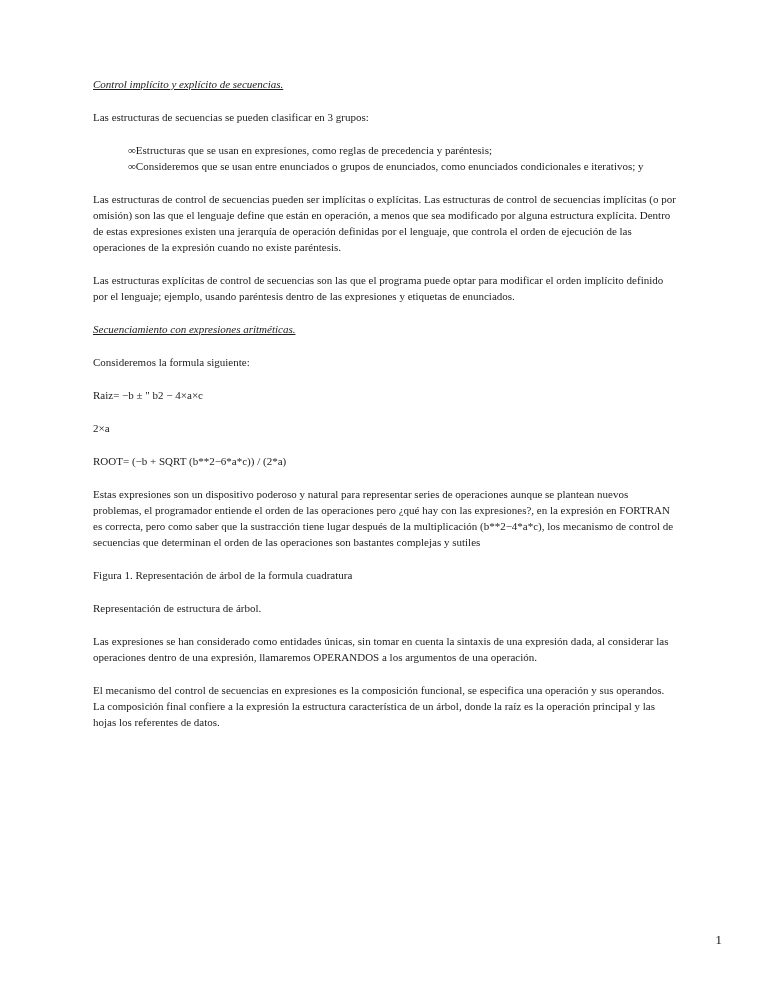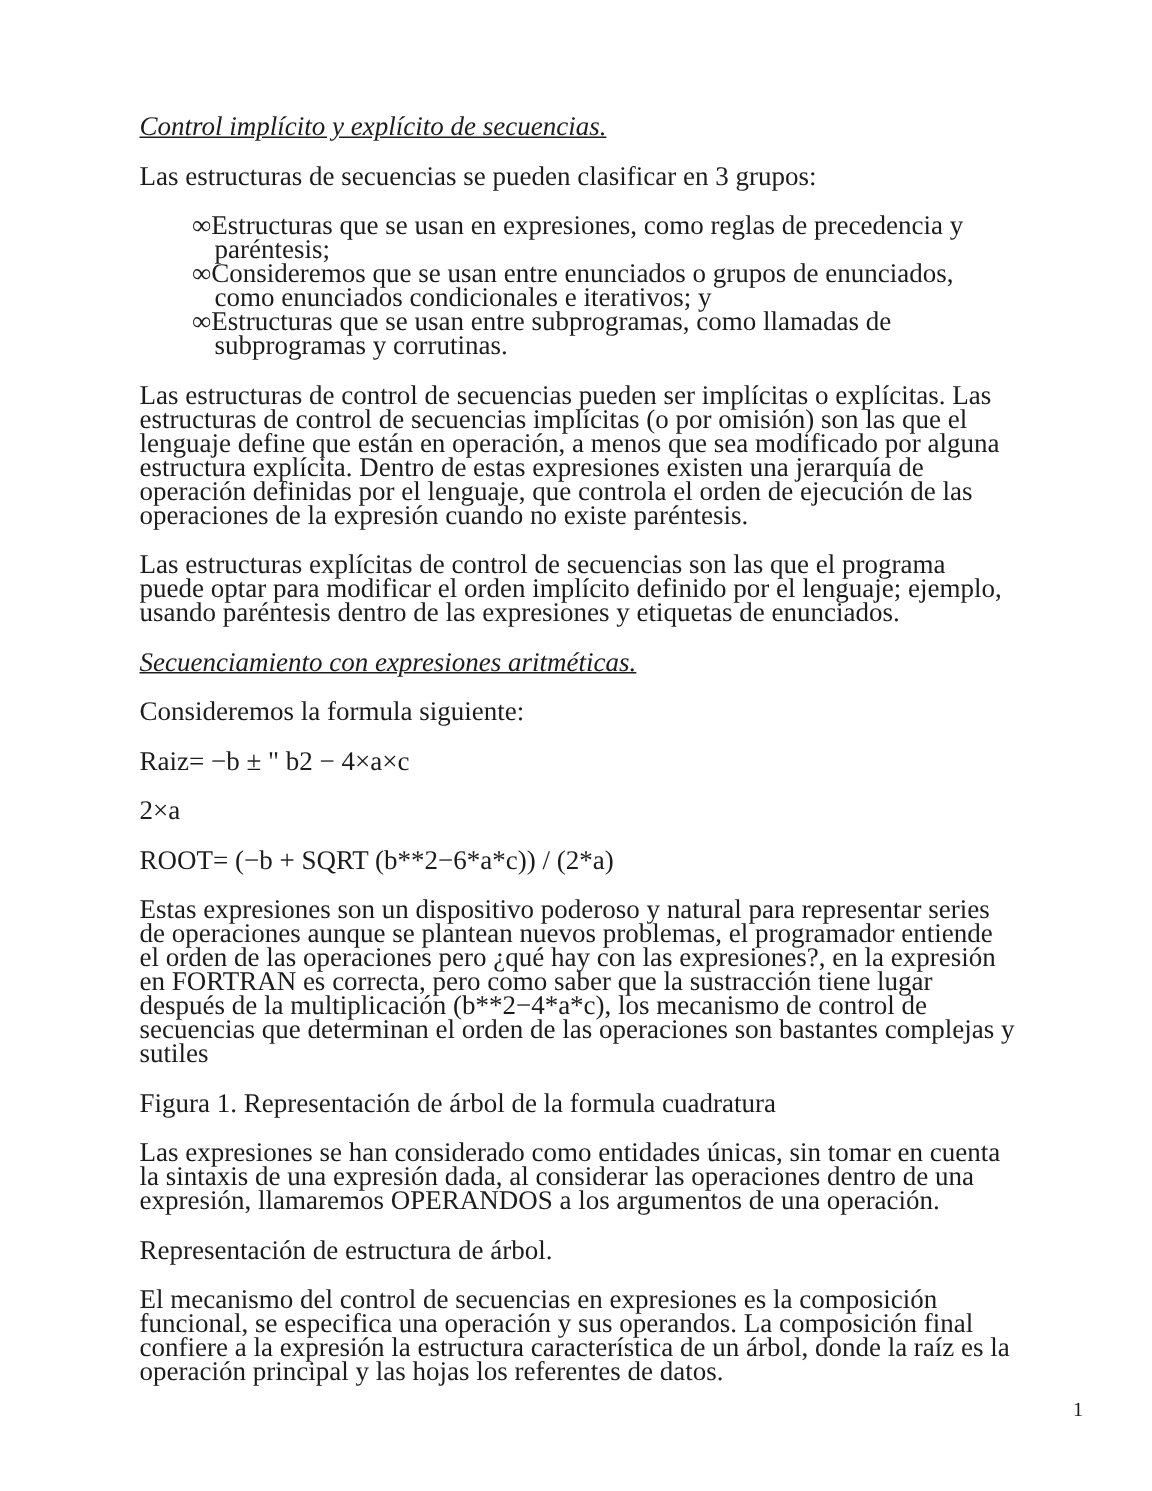--- a/index.html
+++ b/index.html
@@ -19,21 +19,21 @@
   }
   .doc {
     position: absolute;
     left: 93px;
     top: 76px;
     width: 584px;
   }
   .doc p, .doc h2, .doc h3, .doc ul {
     margin: 0 0 17px 0;
     padding: 0;
-    font-size: 18px;
+    font-size: 11px;
     font-weight: normal;
   }
   .h-italic-underline {
     font-style: italic;
     text-decoration: underline;
   }
   .h-bold {
     font-weight: bold;
   }
   ul.bullets {
@@ -60,21 +60,20 @@
 
 <div class="doc">
 
   <h2 class="h-italic-underline">Control implícito y explícito de secuencias.</h2>
 
   <p>Las estructuras de secuencias se pueden clasificar en 3 grupos:</p>
 
   <ul class="bullets">
     <li>∞Estructuras que se usan en expresiones, como reglas de precedencia y paréntesis;</li>
     <li>∞Consideremos que se usan entre enunciados o grupos de enunciados, como enunciados condicionales e iterativos; y</li>
-    <li>∞Estructuras que se usan entre subprogramas, como llamadas de subprogramas y corrutinas.</li>
   </ul>
 
   <p>Las estructuras de control de secuencias pueden ser implícitas o explícitas. Las estructuras de control de secuencias implícitas (o por omisión) son las que el lenguaje define que están en operación, a menos que sea modificado por alguna estructura explícita. Dentro de estas expresiones existen una jerarquía de operación definidas por el lenguaje, que controla el orden de ejecución de las operaciones de la expresión cuando no existe paréntesis.</p>
 
   <p>Las estructuras explícitas de control de secuencias son las que el programa puede optar para modificar el orden implícito definido por el lenguaje; ejemplo, usando paréntesis dentro de las expresiones y etiquetas de enunciados.</p>
 
   <h2 class="h-italic-underline">Secuenciamiento con expresiones aritméticas.</h2>
 
   <p>Consideremos la formula siguiente:</p>
 
@@ -82,21 +81,21 @@
 
   <p class="formula">2×a</p>
 
 
   <p class="formula">ROOT= (−b + SQRT (b**2−6*a*c)) / (2*a)</p>
 
   <p>Estas expresiones son un dispositivo poderoso y natural para representar series de operaciones aunque se plantean nuevos problemas, el programador entiende el orden de las operaciones pero ¿qué hay con las expresiones?, en la expresión en FORTRAN es correcta, pero como saber que la sustracción tiene lugar después de la multiplicación (b**2−4*a*c), los mecanismo de control de secuencias que determinan el orden de las operaciones son bastantes complejas y sutiles</p>
 
   <h3 class="h-bold">Figura 1. Representación de árbol de la formula cuadratura</h3>
 
+  <p>Representación de estructura de árbol.</p>
+
   <p>Las expresiones se han considerado como entidades únicas, sin tomar en cuenta la sintaxis de una expresión dada, al considerar las operaciones dentro de una expresión, llamaremos OPERANDOS a los argumentos de una operación.</p>
-
-  <p>Representación de estructura de árbol.</p>
 
   <p>El mecanismo del control de secuencias en expresiones es la composición funcional, se especifica una operación y sus operandos. La composición final confiere a la expresión la estructura característica de un árbol, donde la raíz es la operación principal y las hojas los referentes de datos.</p>
 
 </div>
 
 <div class="pagenum">1</div>
 
 </body></html>

